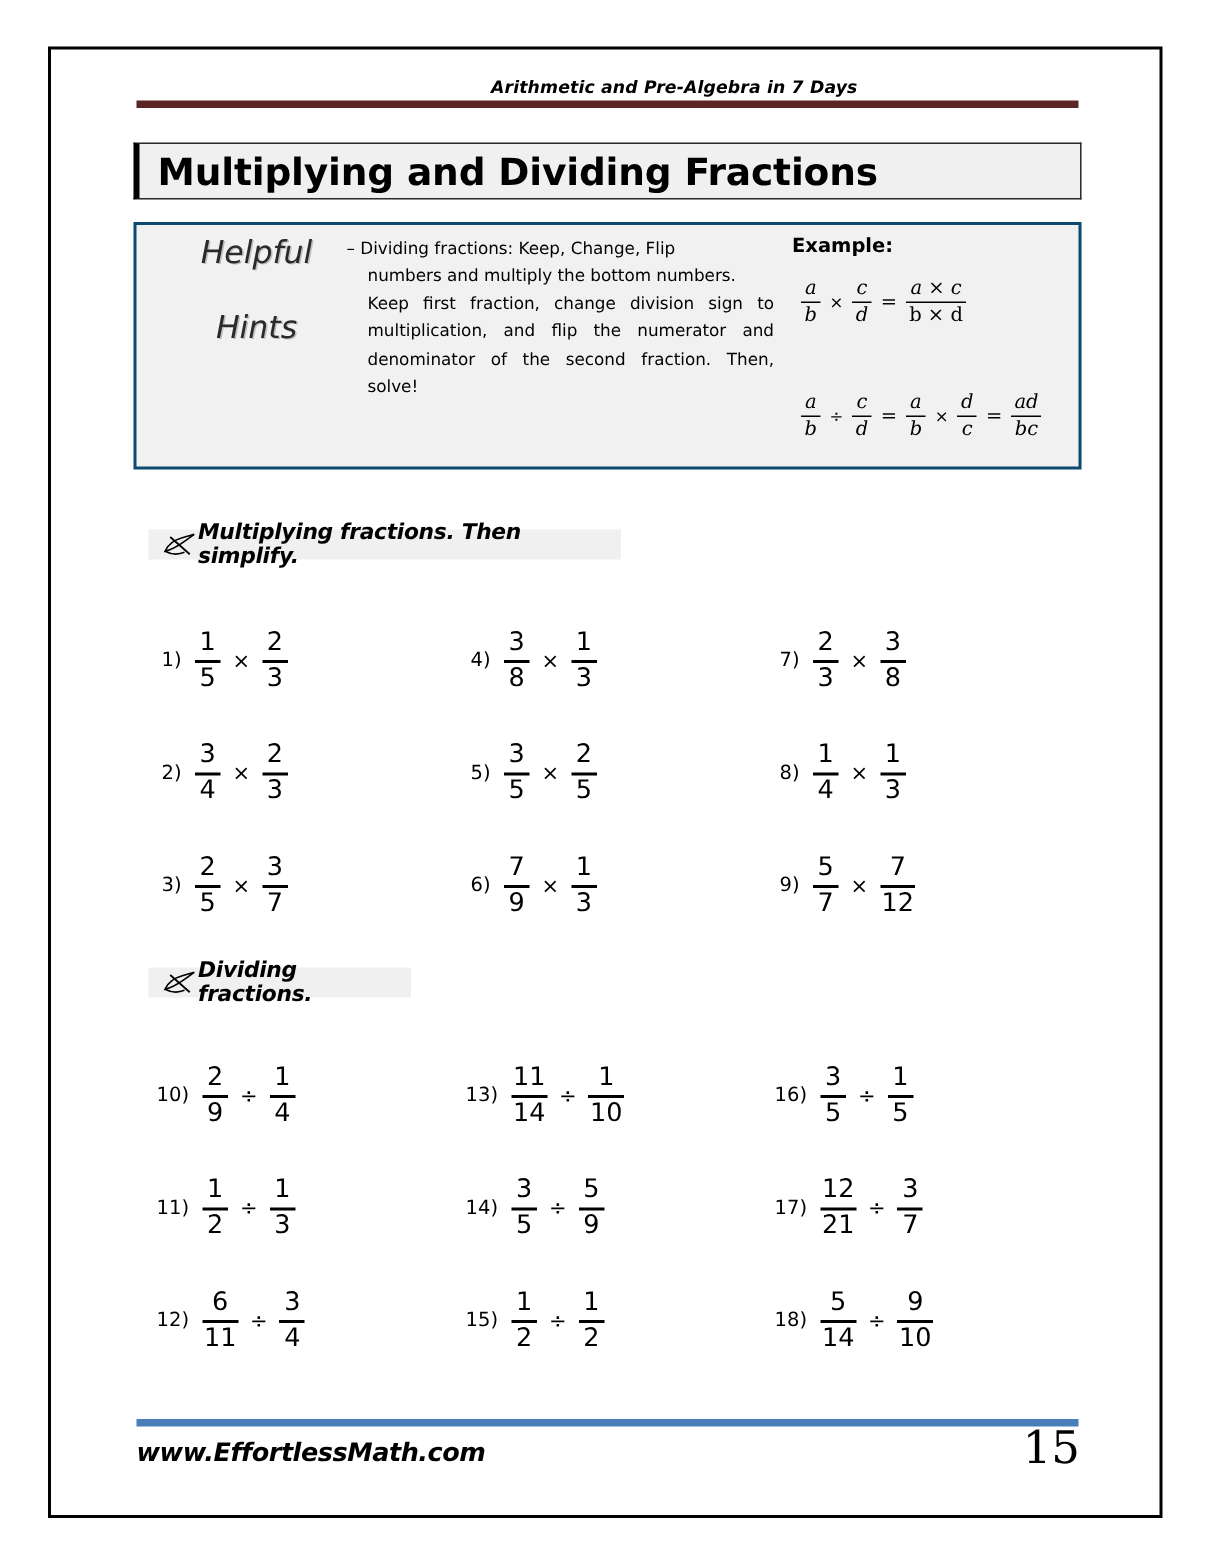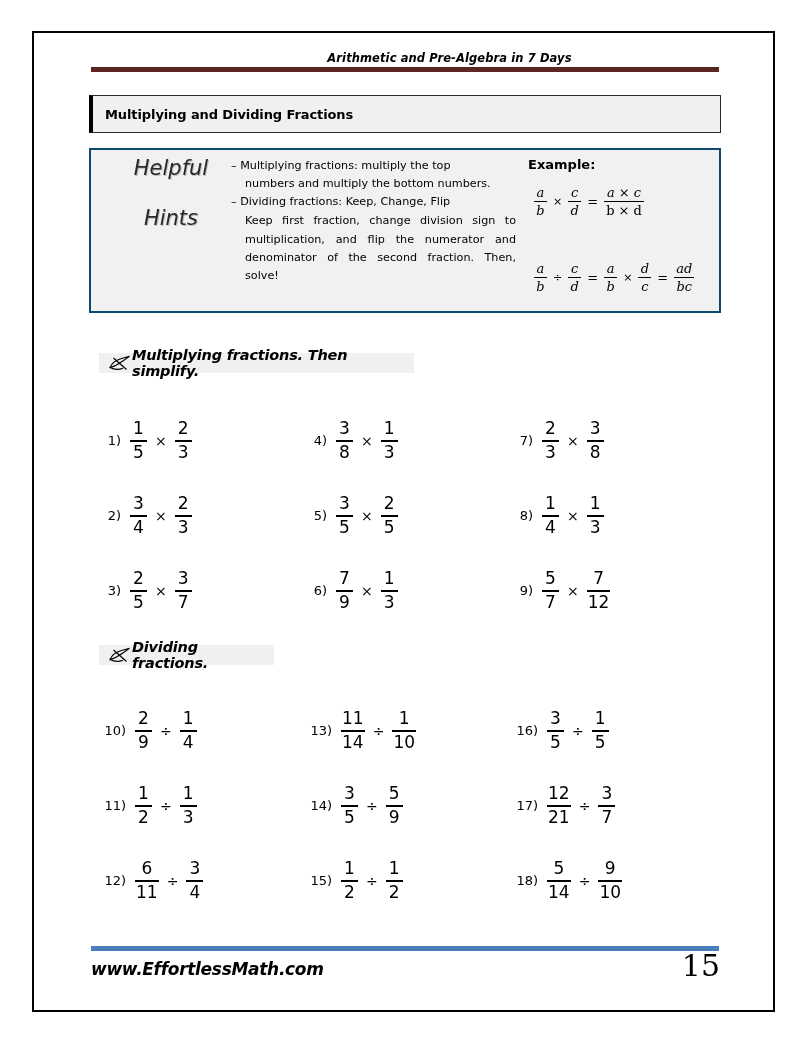--- a/index.html
+++ b/index.html
@@ -68,21 +68,21 @@
     background: #f0f0f0;
     border: 1px solid #2b2b2b;
     border-left: 4px solid #000;
     box-sizing: border-box;
     display: flex;
     align-items: center;
     padding-left: 12px;
   }
   .title-bar .title-text {
     font-family: "DejaVu Sans", sans-serif;
-    font-size: 13px;
+    font-size: 25px;
     font-weight: bold;
     letter-spacing: -0.1px;
   }
 
   
   .hints-box {
     position: absolute;
     left: 55px;
     top: 115px;
     width: 632px;
@@ -289,23 +289,22 @@
 
   <div class="title-bar">
     <span class="title-text">Multiplying and Dividing Fractions</span>
   </div>
 
   <div class="hints-box">
     <div class="hints-label">Helpful</div>
     <div class="hints-label second">Hints</div>
 
     <div class="hints-text">
-      <div class="hint-line">– Multiplying fractions: multiply the top</div>
+      <div class="hint-line">– Dividing fractions: Keep, Change, Flip</div>
       <div class="hint-line l2">numbers and multiply the bottom numbers.</div>
-      <div class="hint-line">– Dividing fractions: Keep, Change, Flip</div>
       <div class="hint-para">Keep first fraction, change division sign to multiplication, and flip the numerator and denominator of the second fraction. Then, solve!</div>
     </div>
 
     <div class="example-col">
       <div class="example-label">Example:</div>
 
       <div class="eq-row eq1">
         <span class="frac">
           <span class="num">a</span>
           <span class="bar"></span>

